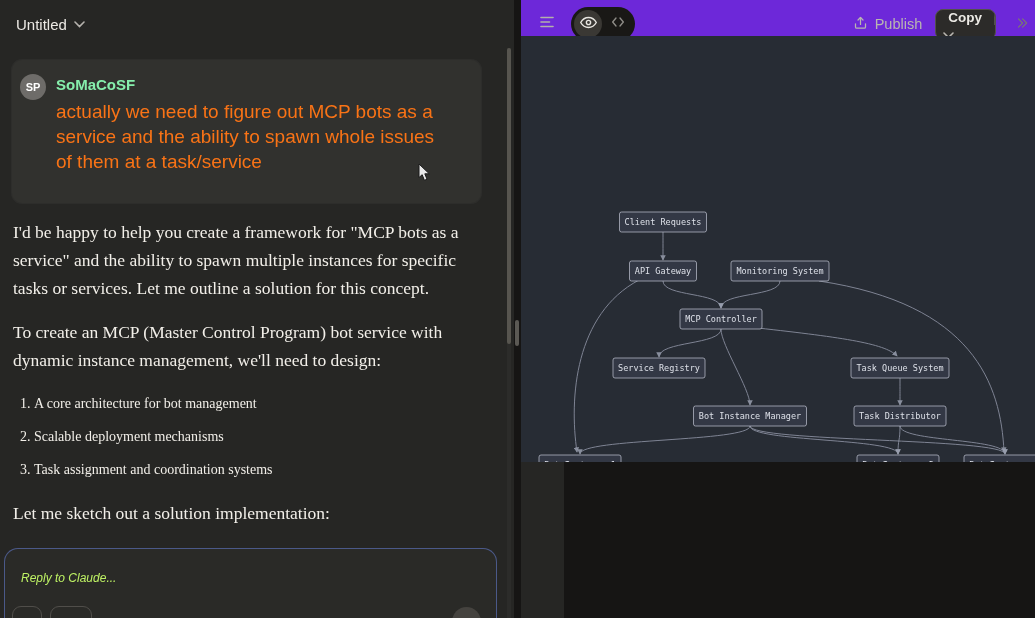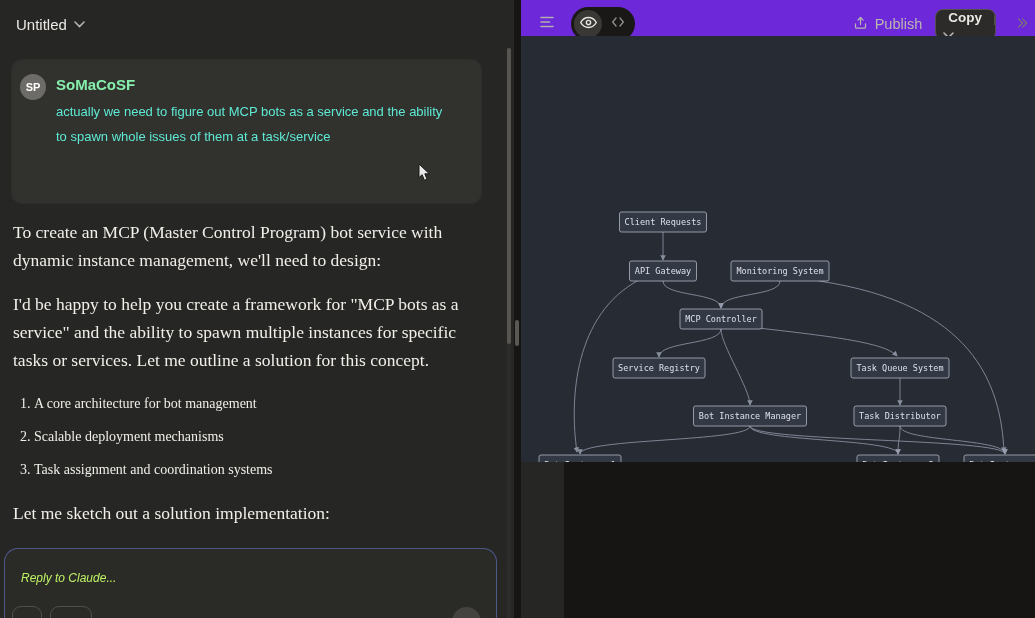--- a/index.html
+++ b/index.html
@@ -20,21 +20,21 @@
     box-shadow:0 0 0 1px rgba(255,255,255,0.035);
     display:flex; gap:10px; overflow:hidden;
   }
   .avatar {
     width:26px; height:26px; border-radius:50%; background:#6e6c69; color:#ffffff;
     font-size:11px; font-weight:bold; display:flex; align-items:center; justify-content:center;
     flex-shrink:0; margin-top:2px;
   }
   .msg-author { font-size:15px; font-weight:700; color:#86efac; line-height:18px; padding-top:4px; }
   .msg-time { font-size:14.5px; color:#dedbd5; margin-top:6px; line-height:18px; }
-  .msg-text { font-size:13px; color:#5eead4; line-height:25px; margin-top:5px; max-width:392px; }
+  .msg-text { font-size:19px; color:#f97316; line-height:25px; margin-top:5px; max-width:392px; }
 
   .response { position:absolute; left:13px; top:218px; width:468px; color:#f2efe9; font-family:"Liberation Serif", serif; }
   .response p { font-size:17.5px; line-height:28px; margin-bottom:16px; }
   .response ol { margin:0 0 16px 21px; }
   .response li { font-size:14px; line-height:27px; margin-bottom:6px; }
 
   .composer {
     position:absolute; left:4px; top:548px; width:493px; height:92px;
     background:#2a2a27; border:1px solid rgba(98,122,204,0.6); border-radius:14px;
     padding:22px 16px 0;
@@ -90,22 +90,22 @@
     <div class="message-card">
       <div class="avatar">SP</div>
       <div>
         <div class="msg-author">SoMaCoSF</div>
         <div class="msg-text">actually we need to figure out MCP bots as a service and the ability to spawn whole issues of them at a task/service</div>
       </div>
     </div>
 
     <div class="response">
       <div id="resp-paragraphs">
+          <p>I'd be happy to help you create a framework for "MCP bots as a service" and the ability to spawn multiple instances for specific tasks or services. Let me outline a solution for this concept.</p>
           <p>To create an MCP (Master Control Program) bot service with dynamic instance management, we'll need to design:</p>
-          <p>I'd be happy to help you create a framework for "MCP bots as a service" and the ability to spawn multiple instances for specific tasks or services. Let me outline a solution for this concept.</p>
         </div>
       <ol id="resp-list">
           <li>A core architecture for bot management</li>
           <li>Scalable deployment mechanisms</li>
           <li>Task assignment and coordination systems</li>
         </ol>
       <p>Let me sketch out a solution implementation:</p>
     </div>
 
     <div class="composer">

